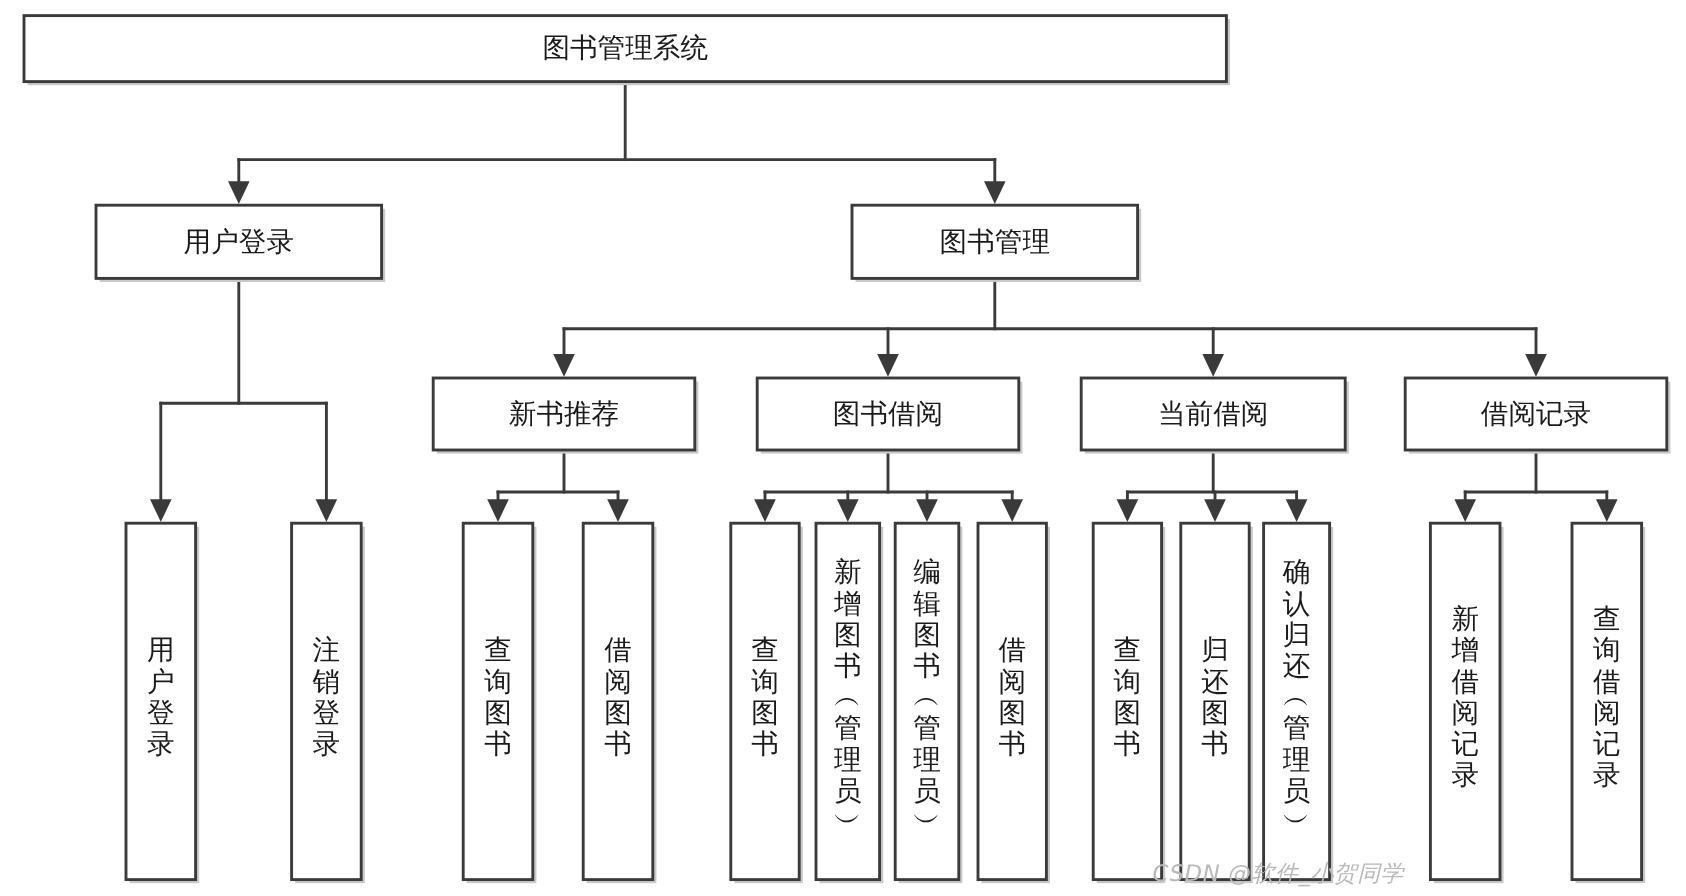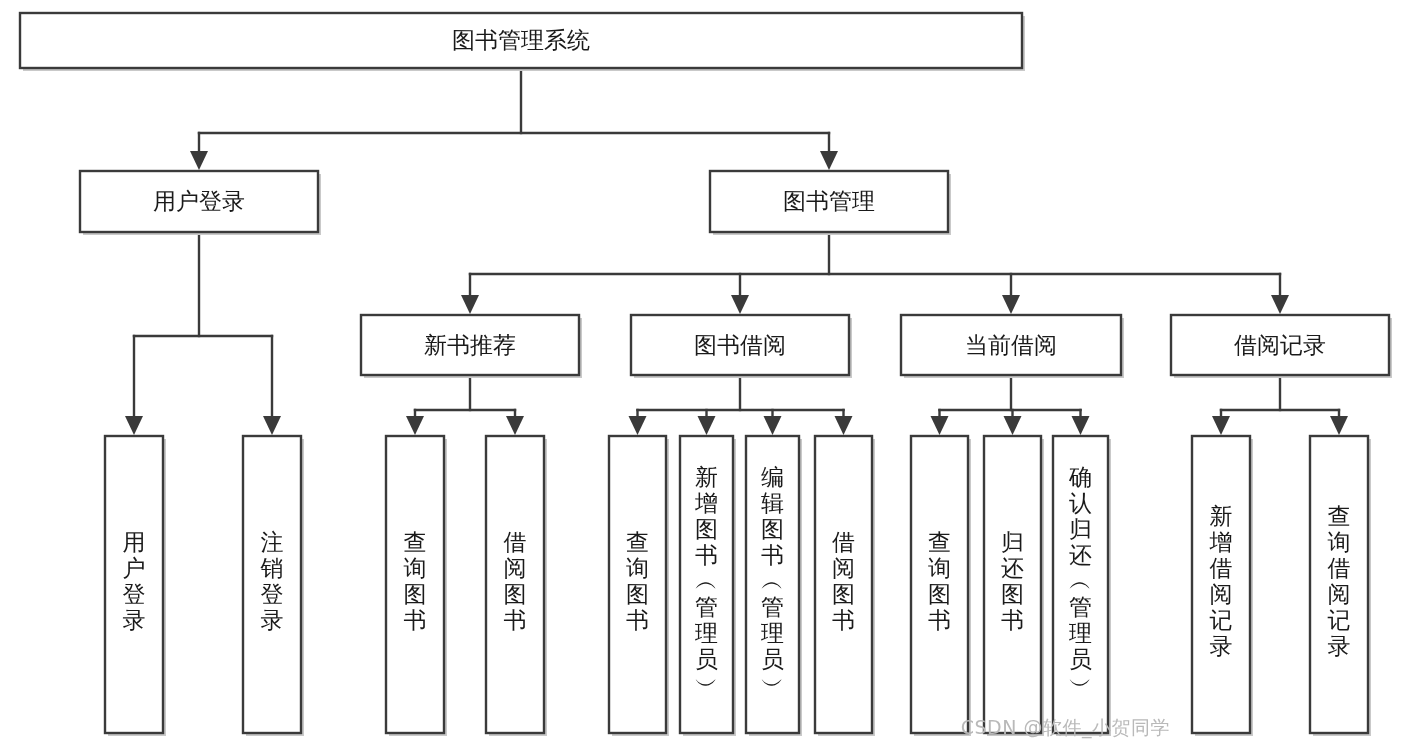--- a/index.html
+++ b/index.html
@@ -61,20 +61,21 @@
   .watermark {
     position: absolute;
     right: 8px;
     bottom: 6px;
     font-family: "DejaVu Sans", "Liberation Sans", sans-serif;
     font-size: 19px;
     color: #b9b9b9;
     letter-spacing: 0.5px;
     white-space: nowrap;
     pointer-events: none;
+    font-style: italic;
   }
 </style>
 </head>
 <body>
 
 <div id="diagram-root">
   <svg class="flow" viewBox="0 0 1405 747" xmlns="http://www.w3.org/2000/svg">
     <g id="connectors">
         <path d="M 521 68 L 521 133" class="conn"></path>
         <path d="M 199 133 L 829 133" class="conn"></path>

